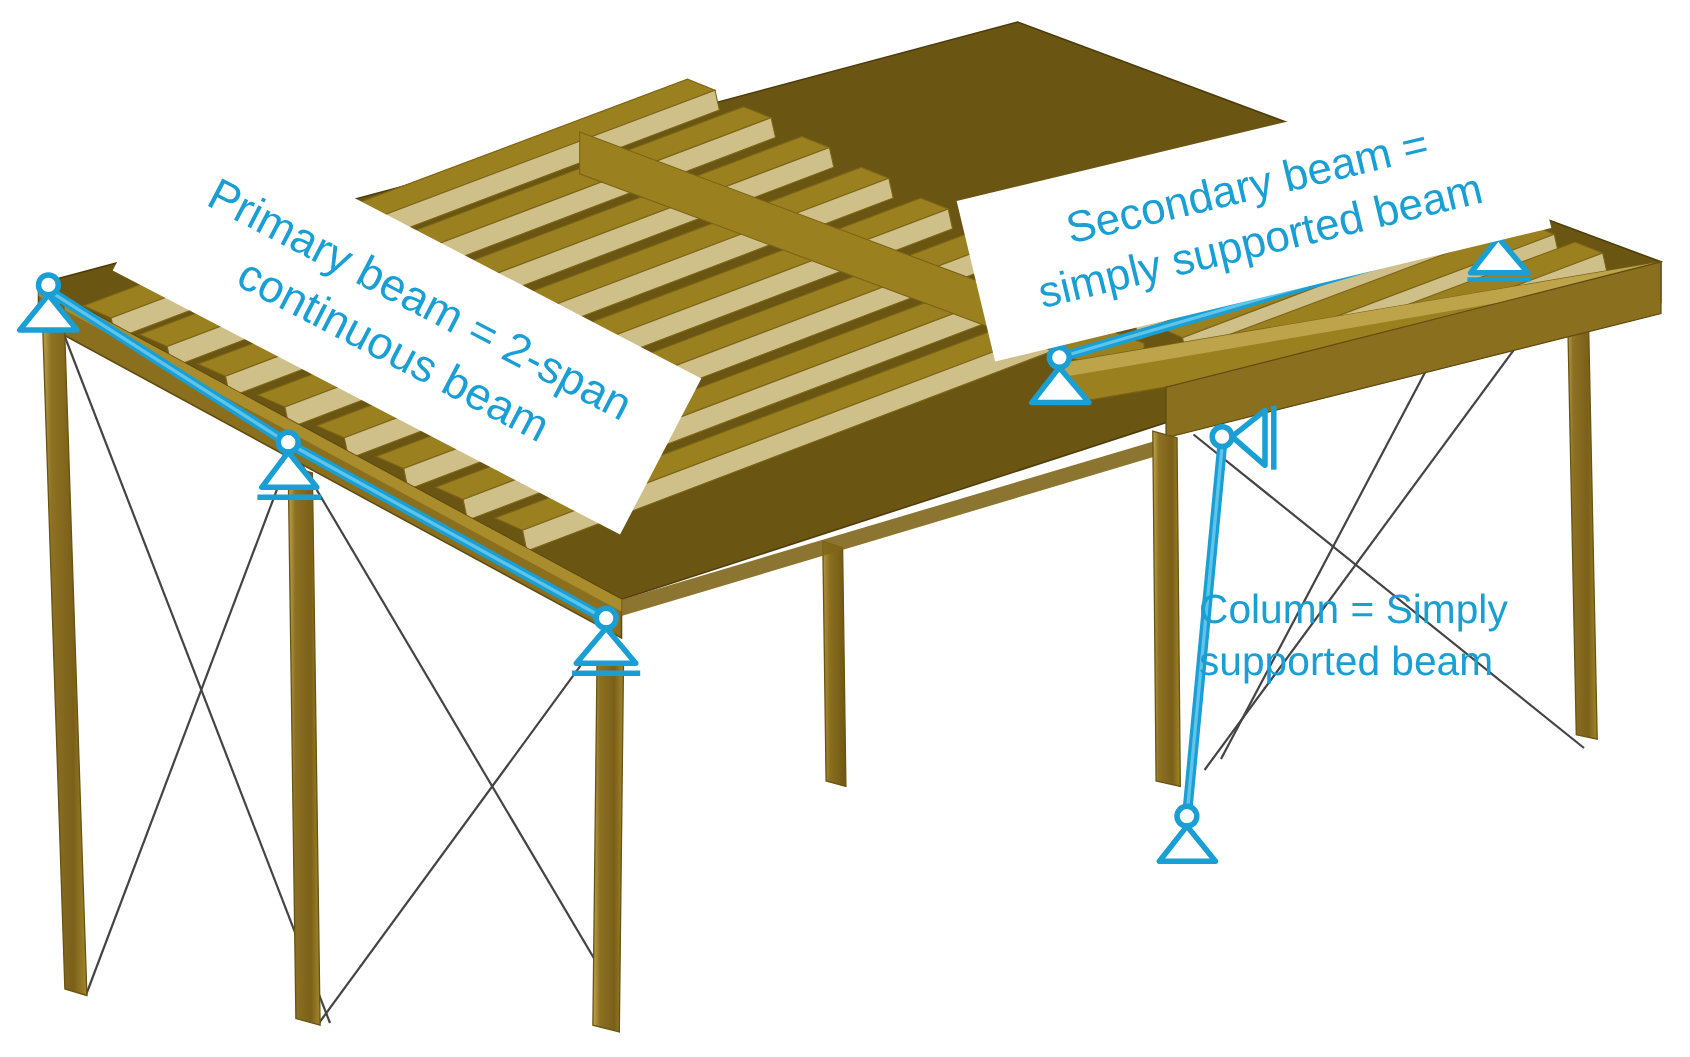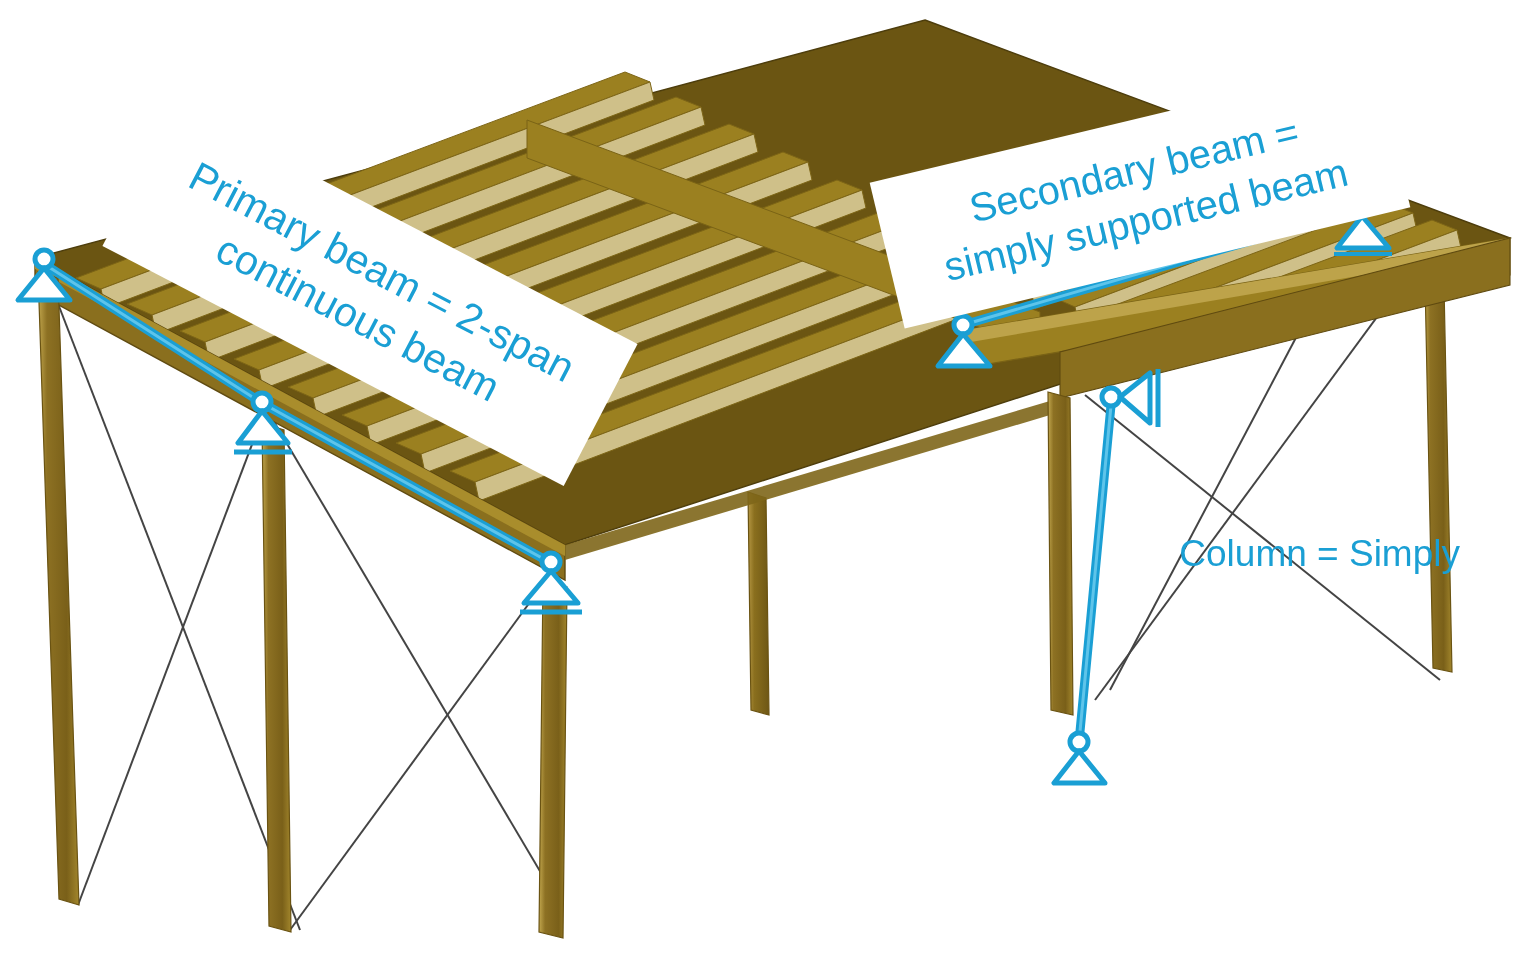--- a/index.html
+++ b/index.html
@@ -16,21 +16,21 @@
 
   #banner-primary{left:110px;top:215px;width:520px;height:160px;
                   transform:rotate(27.5deg);transform-origin:50% 50%;}
   #banner-primary .ln{font-size:41px;}
 
   #banner-secondary{left:880px;top:120px;width:520px;height:150px;
                     transform:rotate(-13.5deg);transform-origin:50% 50%;}
   #banner-secondary .ln{font-size:40px;}
 
   #label-column{position:absolute;left:1090px;top:530px;width:370px;
-                text-align:right;color:#1a9fd4;font-size:37px;
+                text-align:left;color:#1a9fd4;font-size:37px;
                 line-height:1.3;}
   #label-column .ln{white-space:nowrap;}
 </style>
 </head>
 <body>
 
 <div id="stage">
 
   <svg id="scene" viewBox="0 0 1536 961">
     <defs>
@@ -205,15 +205,16 @@
     <div class="ln">continuous beam</div>
   </div>
 
   <div class="banner" id="banner-secondary">
     <div class="ln">Secondary beam =</div>
     <div class="ln">simply supported beam</div>
   </div>
 
   <div id="label-column">
     <div class="ln">Column = Simply</div>
+    <div class="ln">supported beam</div>
   </div>
 
 </div>
 
 </body></html>

